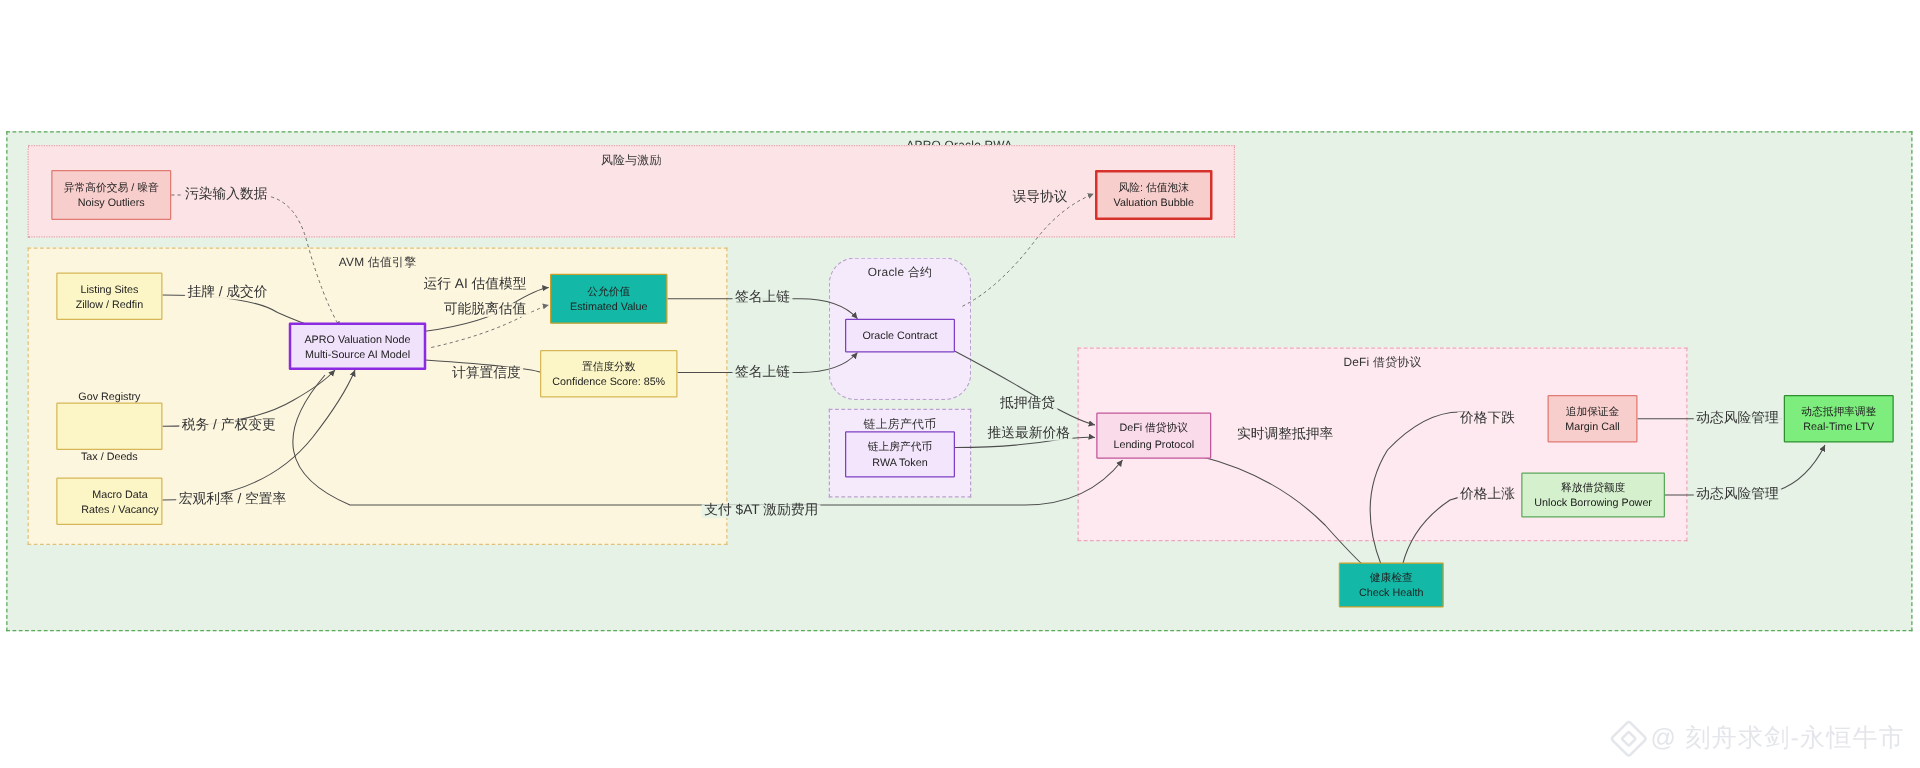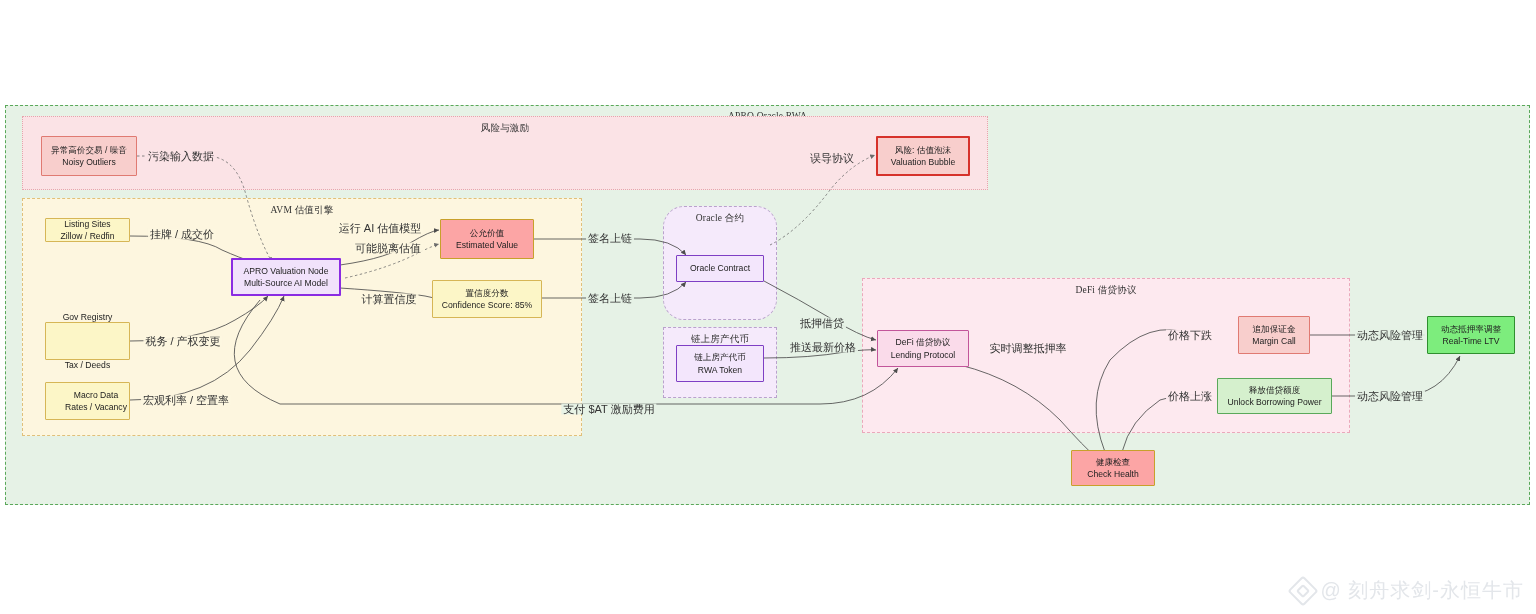--- a/index.html
+++ b/index.html
@@ -37,21 +37,20 @@
   }
   .sub-title {
     position: absolute;
     top: 5px;
     left: 0;
     width: 100%;
     text-align: center;
     font-size: 9.5px;
     color: #333333;
     letter-spacing: .2px;
-    font-family: Liberation Serif, serif;
   }
   .root-cluster {
     border: 1.4px dashed #5aa85a;
     background: #e6f2e6;
   }
   .risk-cluster {
     border: 1.1px dotted #e5a6ad;
     background: #fbe3e6;
   }
   .avm-cluster {
@@ -78,21 +77,21 @@
     font-size: 8.6px;
     line-height: 12.5px;
     color: #222222;
     text-align: center;
     border-radius: 1px;
     padding: 2px 3px;
   }
   .node .l1, .node .l2 { display: block; white-space: nowrap; }
 
   .n-yellow { background: #fcf6c7; border: 1.2px solid #d6b656; }
-  .n-yellow-strong { background: #fca5a5; border: 1.6px solid #c8a02b; }
+  .n-yellow-strong { background: #14b8a6; border: 1.6px solid #c8a02b; }
   .n-purple { background: #f1e2fb; border: 2px solid #8a2be2; }
   .n-purple-mid { background: #f3e6fc; border: 1.8px solid #7e3fc4; }
   .n-red { background: #f8cecc; border: 1.4px solid #e07a72; }
   .n-red-strong { background: #f8cecc; border: 2px solid #d6322b; }
   .n-pink { background: #fadbea; border: 1.8px solid #c2559a; }
   .n-green { background: #d5f0cd; border: 1.6px solid #5aa85a; align-items: center; }
   .n-green-strong { background: #7ded7d; border: 1.8px solid #2f8f2f; }
 
   
   .elabel {
@@ -219,21 +218,21 @@
   <div class="node n-red" style="left:41px; top:136px; width:96px; height:40px;">
     <span class="l1">异常高价交易 / 噪音</span>
     <span class="l2">Noisy Outliers</span>
   </div>
 
   <div class="node n-red-strong" style="left:876px; top:136px; width:94px; height:40px;">
     <span class="l1">风险: 估值泡沫</span>
     <span class="l2">Valuation Bubble</span>
   </div>
 
-  <div class="node n-yellow" style="left:45px; top:218px; width:85px; height:24px;text-align:center;">
+  <div class="node n-yellow" style="left:45px; top:218px; width:85px; height:38px;text-align:center;">
     <span class="l1">Listing Sites</span>
     <span class="l2">Zillow / Redfin</span>
   </div>
 
   <div class="node n-yellow" style="left:45px; top:322px; width:85px; height:38px;gap:36px;">
     <span class="l1">Gov Registry</span>
     <span class="l2">Tax / Deeds</span>
   </div>
 
   <div class="node n-yellow" style="left:45px; top:382px; width:85px; height:38px;padding-left:20px;">

